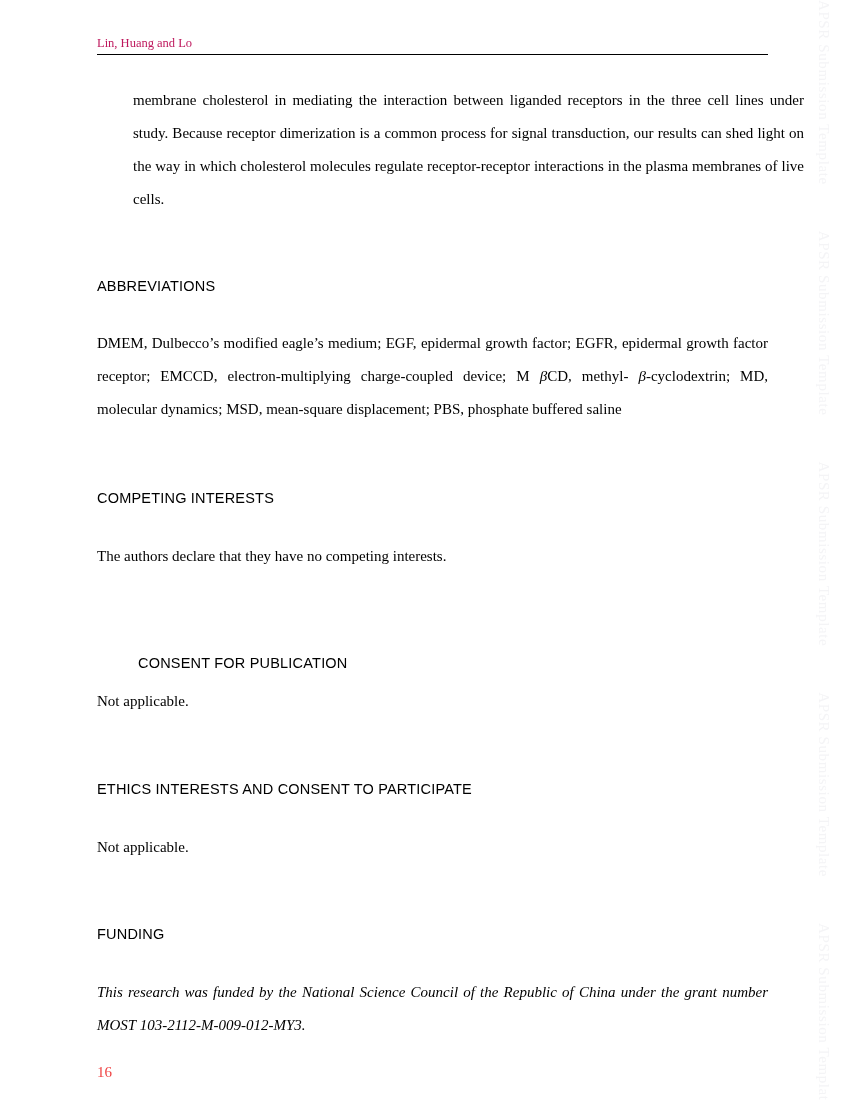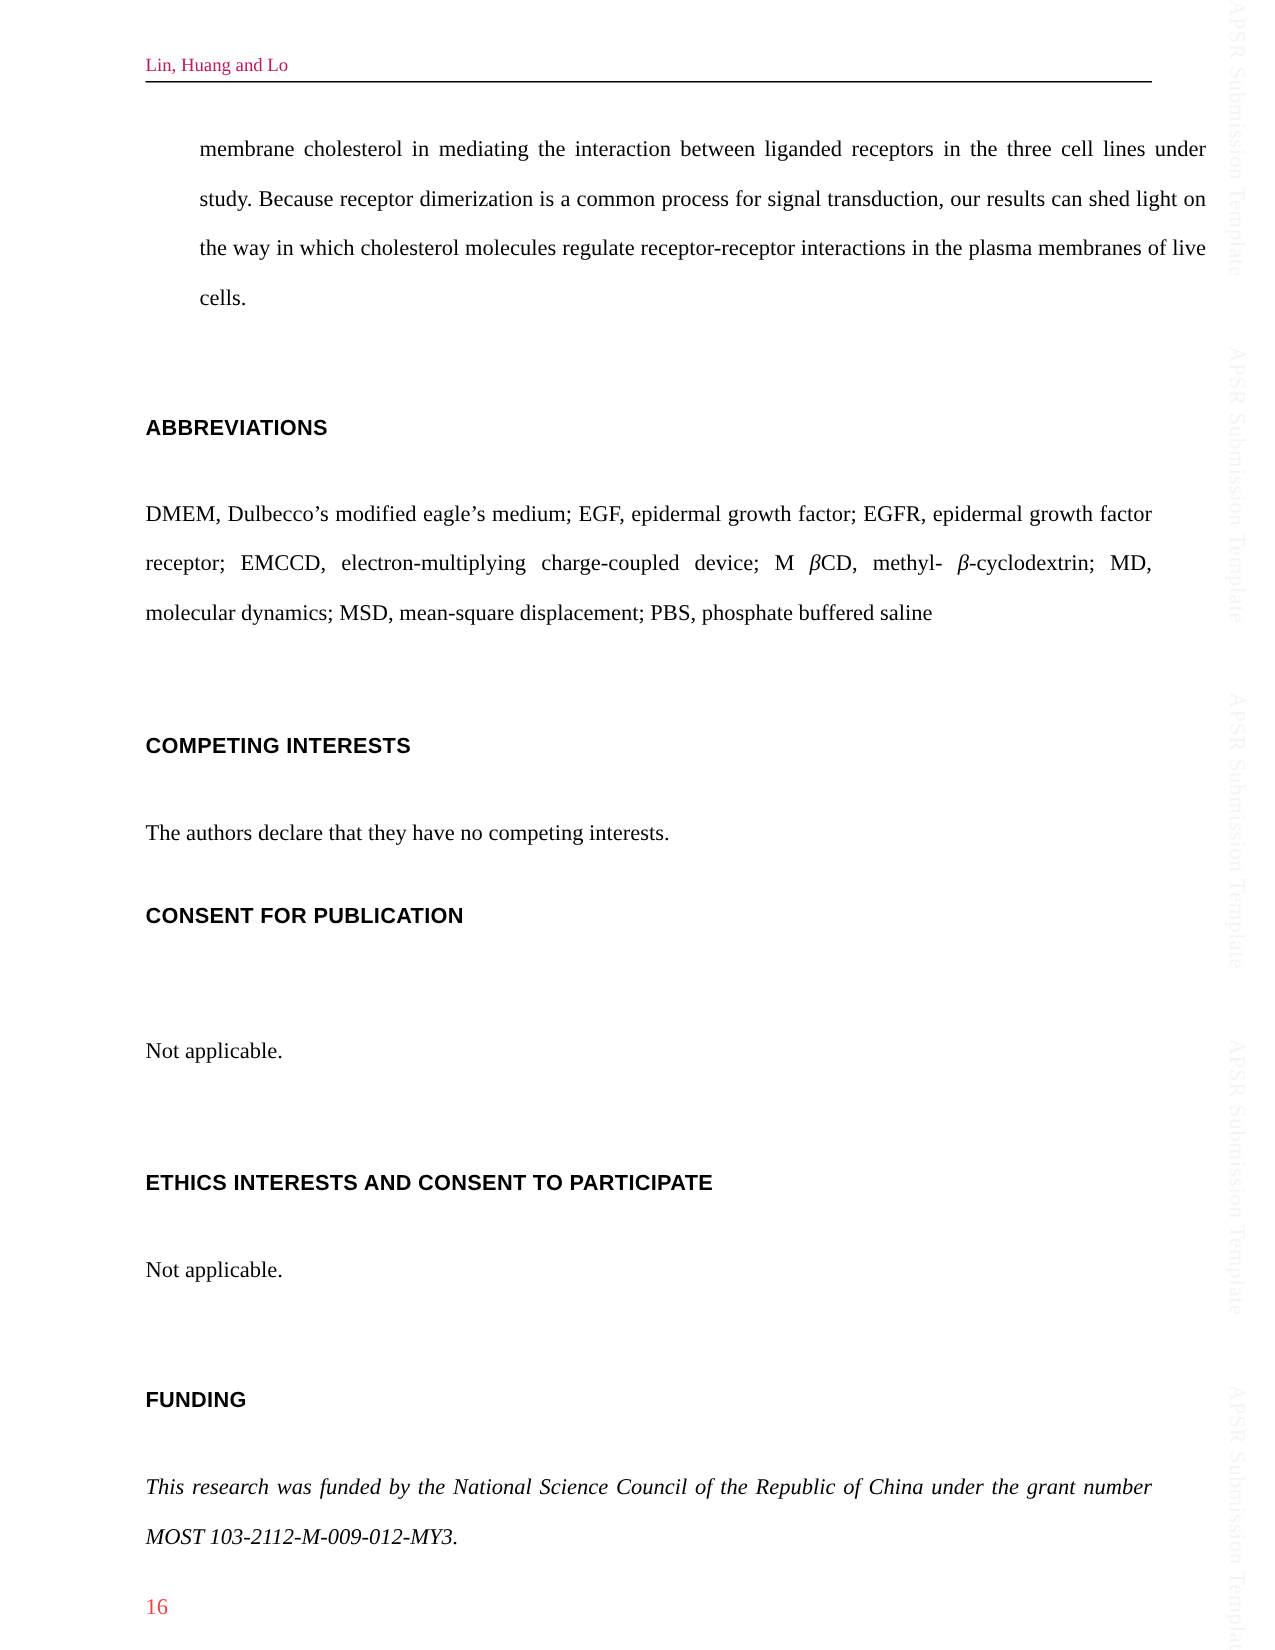--- a/index.html
+++ b/index.html
@@ -53,21 +53,21 @@
     color: #000;
     -webkit-hyphens: none;
     hyphens: none;
   }
   p.para.nojustify {
     text-align: left;
   }
   h2.section-heading {
     margin: 0;
     font-family: "Liberation Sans", "DejaVu Sans", sans-serif;
-    font-weight: bold;
+    font-weight: normal;
     font-size: 14.5px;
     line-height: 18px;
     letter-spacing: 0.2px;
     color: #000;
   }
   .gr {
     font-style: italic;
     font-family: "Liberation Serif", "DejaVu Serif", serif;
   }
 
@@ -132,21 +132,21 @@
     <p class="para"><span>DMEM, Dulbecco’s modified eagle’s medium; EGF, epidermal growth factor; EGFR, epidermal growth factor receptor; EMCCD, electron-multiplying charge-coupled device; M </span><span class="gr">β</span><span>CD, methyl- </span><span class="gr">β</span><span>-cyclodextrin; MD, molecular dynamics; MSD, mean-square displacement; PBS, phosphate buffered saline</span></p>
   </div>
 
   <div class="body-block" style="top: 489px;">
     <h2 class="section-heading">COMPETING INTERESTS</h2>
   </div>
   <div class="body-block" style="top: 540px;">
     <p class="para nojustify">The authors declare that they have no competing interests.</p>
   </div>
 
-  <div class="body-block" style="top: 602px;">
+  <div class="body-block" style="top: 654px; margin-left: 41px;">
     <h2 class="section-heading">CONSENT FOR PUBLICATION</h2>
   </div>
   <div class="body-block" style="top: 685px;">
     <p class="para nojustify">Not applicable.</p>
   </div>
 
   <div class="body-block" style="top: 780px;">
     <h2 class="section-heading">ETHICS INTERESTS AND CONSENT TO PARTICIPATE</h2>
   </div>
   <div class="body-block" style="top: 831px;">

